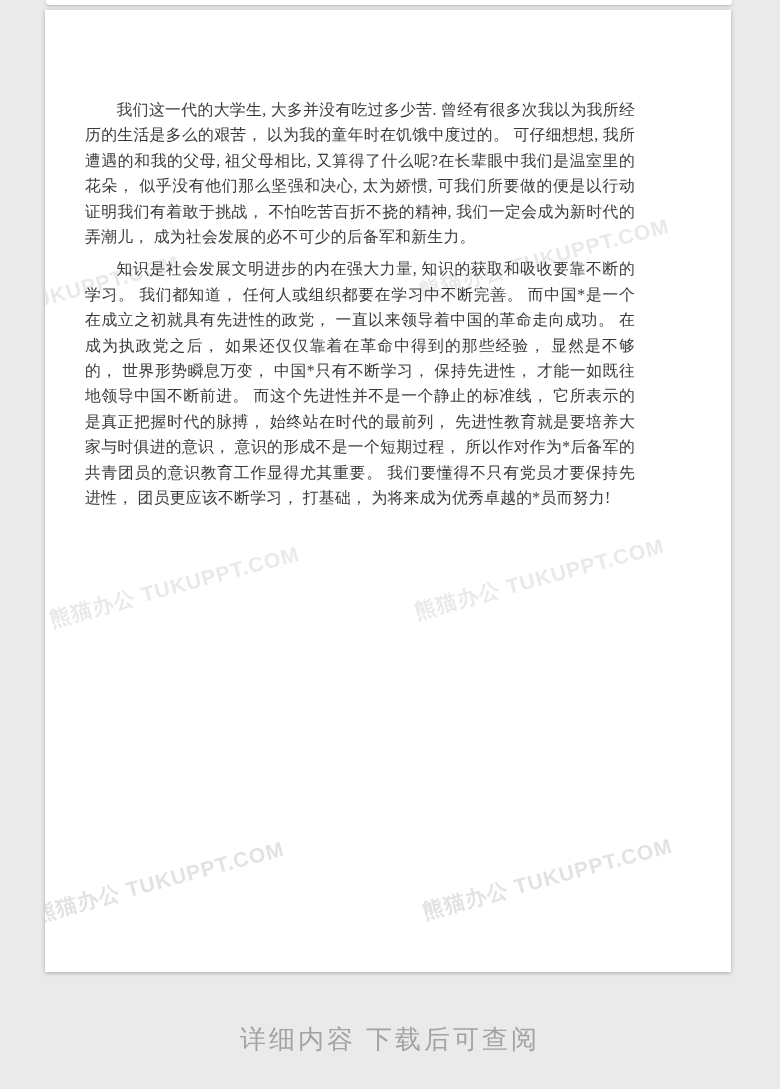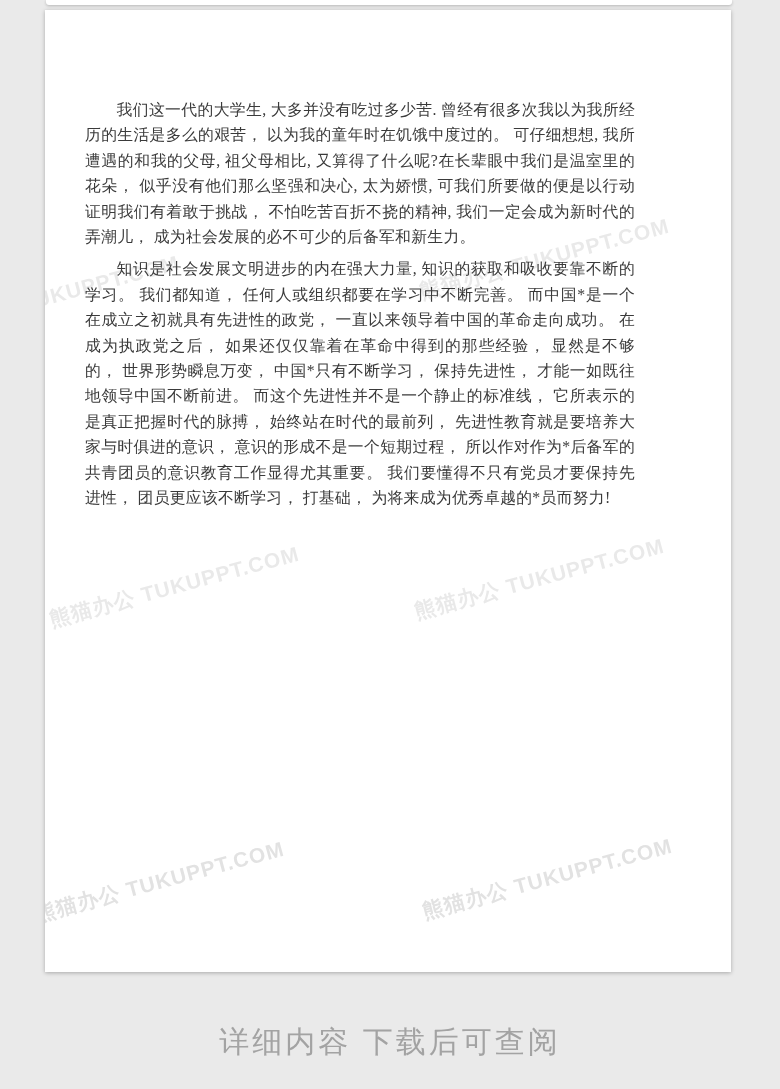--- a/index.html
+++ b/index.html
@@ -68,21 +68,21 @@
   .wm-4 { left: 370px;  top: 588px; }
   .wm-5 { left: -10px;  top: 891px; color: rgba(110,110,110,0.20); }
   .wm-6 { left: 378px;  top: 888px; color: rgba(110,110,110,0.20); }
   
   .footer-caption {
     position: absolute;
     left: 0; top: 1022px;
     width: 780px;
     text-align: center;
     font-family: "Liberation Sans", "DejaVu Sans", sans-serif;
-    font-size: 30px;
+    font-size: 26px;
     font-weight: 300;
     letter-spacing: 3px;
     color: #a3a3a3;
   }
 </style>
 </head>
 <body>
 
 <div class="canvas">
 

